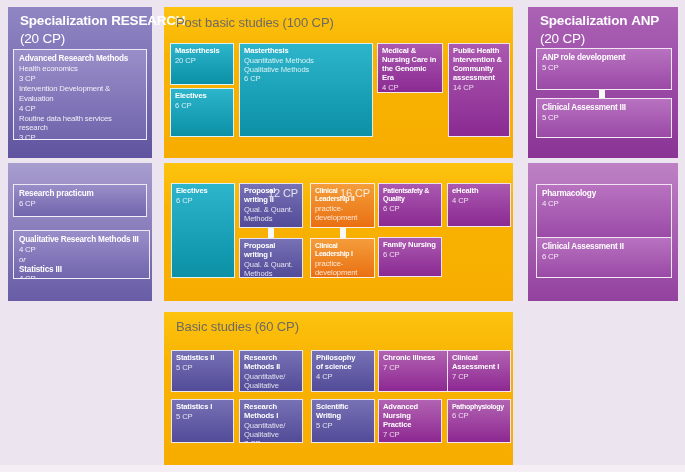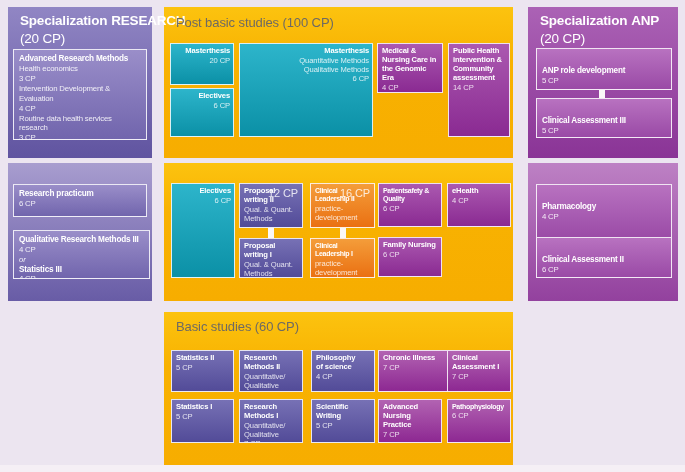--- a/index.html
+++ b/index.html
@@ -8,27 +8,27 @@
   .blk{position:absolute;z-index:1;}
   .gold{background:linear-gradient(180deg,#fcc30f 0%,#f8b201 35%,#f7ad00 100%);}
   .violet-blk1{background:linear-gradient(180deg,#9186c4 0%,#6054a0 100%);}
   .violet-blk2{background:linear-gradient(180deg,#a89dcf 0%,#685ca6 100%);}
   .mag-blk1{background:linear-gradient(180deg,#ab62b5 0%,#8a3496 100%);}
   .mag-blk2{background:linear-gradient(180deg,#bd81c4 0%,#93419e 100%);}
   .bottom-strip{position:absolute;left:0;top:465px;width:685px;height:7px;background:#f5eff5;z-index:1;}
 
   .box{position:absolute;box-sizing:border-box;border:1px solid rgba(255,255,255,.85);
        color:#fff;overflow:hidden;z-index:2;padding:3px 3px 2px 4px;}
-  .teal{background:linear-gradient(180deg,#2db5cb 0%,#0b90a6 100%);text-align:right;}
+  .teal{background:linear-gradient(180deg,#2db5cb 0%,#0b90a6 100%);}
   .purp{background:linear-gradient(180deg,#ab59b0 0%,#8a2a92 100%);}
   .oran{background:linear-gradient(180deg,#f49d3a 0%,#ea7012 100%);}
   .slate{background:linear-gradient(180deg,#7771b5 0%,#524b98 100%);}
   .magb{background:linear-gradient(180deg,#b263b2 0%,#8d2892 100%);}
   .vbox{background:linear-gradient(180deg,#9a8ec9 0%,#7165ad 100%);padding:4px 5px;}
-  .rbox{background:linear-gradient(180deg,#b872c0 0%,#9a4aa6 100%);padding:17px 5px;}
+  .rbox{background:linear-gradient(180deg,#b872c0 0%,#9a4aa6 100%);padding:4px 5px;}
 
   .bt{font-weight:bold;font-size:7.6px;line-height:1.18;letter-spacing:-0.15px;}
   .bl{font-size:7.6px;line-height:1.22;letter-spacing:-0.1px;color:rgba(255,255,255,.82);}
   .vbox .bt,.rbox .bt{font-size:8.2px;letter-spacing:-0.2px;}
   .vbox .bl,.rbox .bl{font-size:7.8px;line-height:1.28;letter-spacing:-0.2px;color:rgba(255,255,255,.88);}
   .cp-top{position:absolute;top:3px;right:4px;font-size:11px;font-weight:normal;
           letter-spacing:-0.1px;color:rgba(255,255,255,.82);}
   .or{font-style:italic;color:rgba(255,255,255,.8);}
   .tight{font-size:7px;letter-spacing:-0.3px;}
 

